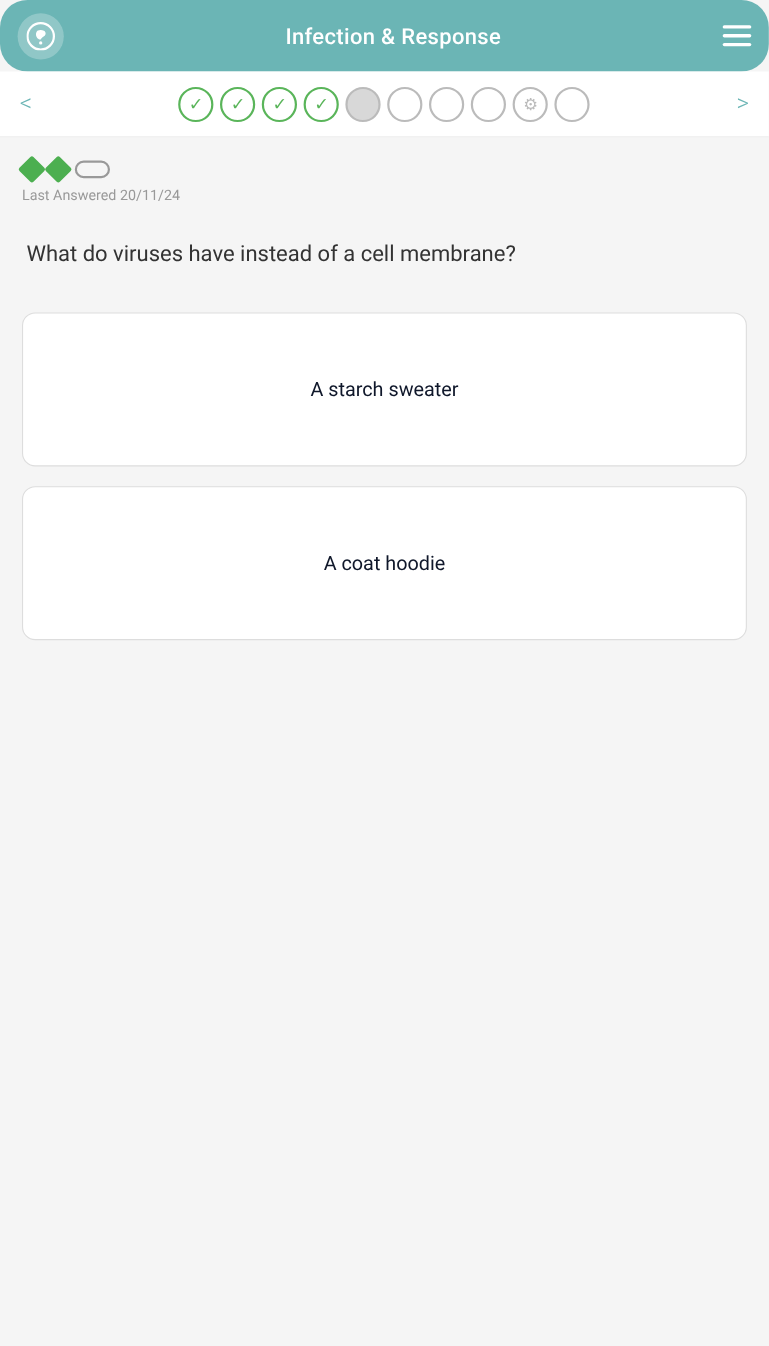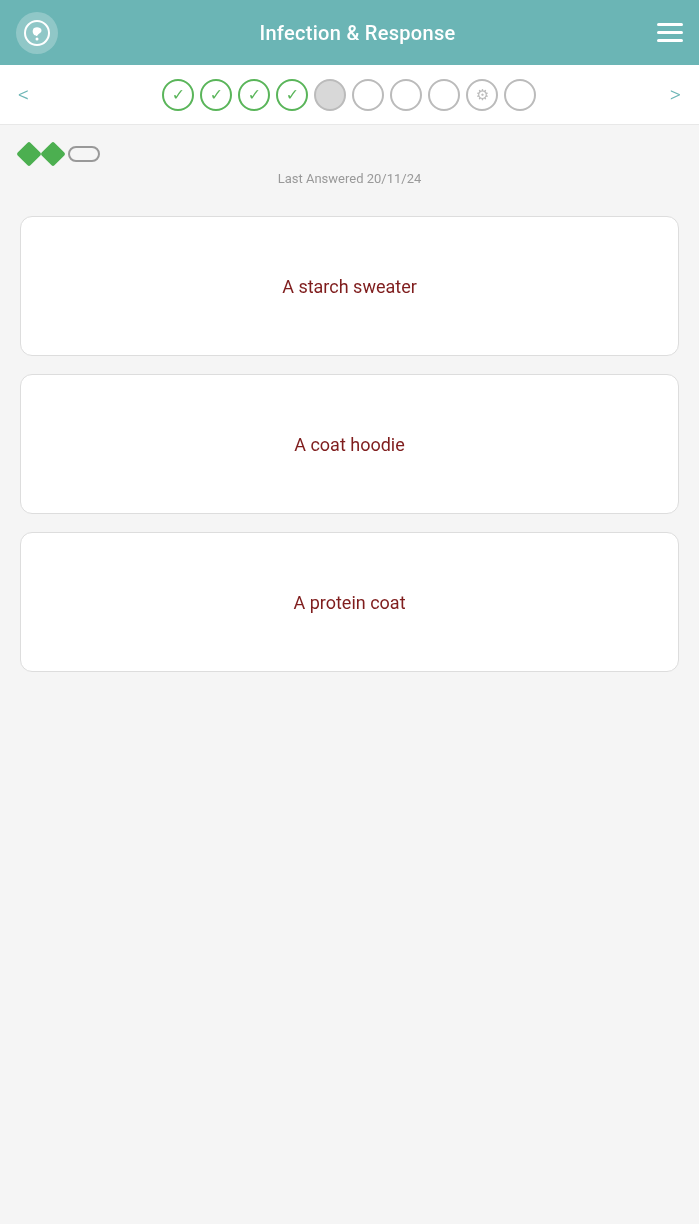--- a/index.html
+++ b/index.html
@@ -12,20 +12,21 @@
     }
 
     
     .header {
       background: #6bb5b5;
       height: 65px;
       display: flex;
       align-items: center;
       justify-content: space-between;
       padding: 0 16px;
+      border-radius: 25px;
     }
     .header-logo {
       width: 42px;
       height: 42px;
       border-radius: 50%;
       background: rgba(255,255,255,0.25);
       display: flex;
       align-items: center;
       justify-content: center;
     }
@@ -126,21 +127,20 @@
       width: 32px;
       height: 16px;
       border: 2px solid #999;
       border-radius: 8px;
     }
 
     .last-answered {
       color: #999;
       font-size: 13px;
       margin-bottom: 30px;
-      text-align: center;
     }
 
     .question-text {
       font-size: 20px;
       color: #333;
       font-weight: 400;
       line-height: 1.4;
       margin-bottom: 40px;
       padding: 0 4px;
     }
@@ -154,21 +154,21 @@
       align-items: center;
       justify-content: center;
       min-height: 140px;
       margin-bottom: 18px;
       cursor: pointer;
       padding: 20px;
       transition: background 0.15s;
     }
     .answer-option-text {
       font-size: 18px;
-      color: #7f1d1d;
+      color: #0f172a;
       text-align: right;
       font-weight: 400;
     }
   </style>
 </head>
 <body>
 
 <header class="header">
   <div class="header-logo">
     <svg viewBox="0 0 26 26" fill="none" xmlns="http://www.w3.org/2000/svg">
@@ -210,27 +210,25 @@
 <main class="content">
 
   <div class="streak-row">
     <div class="diamond"></div>
     <div class="diamond"></div>
     <div class="pill-outline"></div>
   </div>
 
   <div class="last-answered">Last Answered 20/11/24</div>
 
+  <div class="question-text">What do viruses have instead of a cell membrane?</div>
 
   <div class="answer-option">
     <span class="answer-option-text">A starch sweater</span>
   </div>
 
 
   <div class="answer-option">
     <span class="answer-option-text">A coat hoodie</span>
   </div>
 
-  <div class="answer-option">
-    <span class="answer-option-text">A protein coat</span>
-  </div>
 
 </main>
 
 </body></html>

